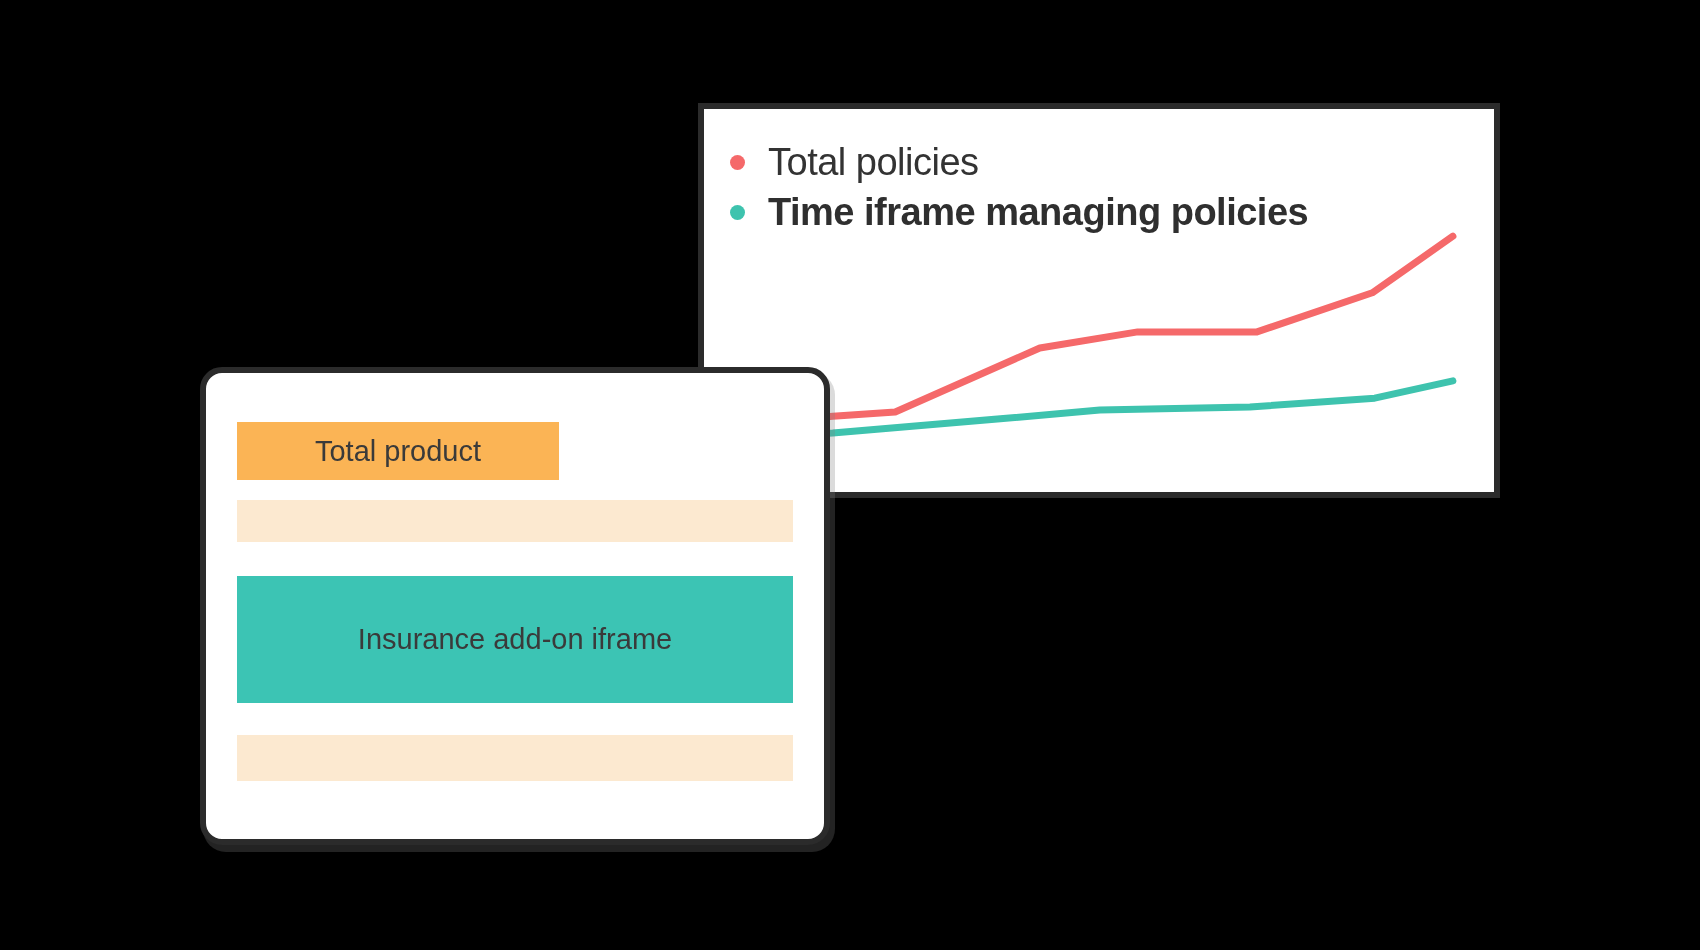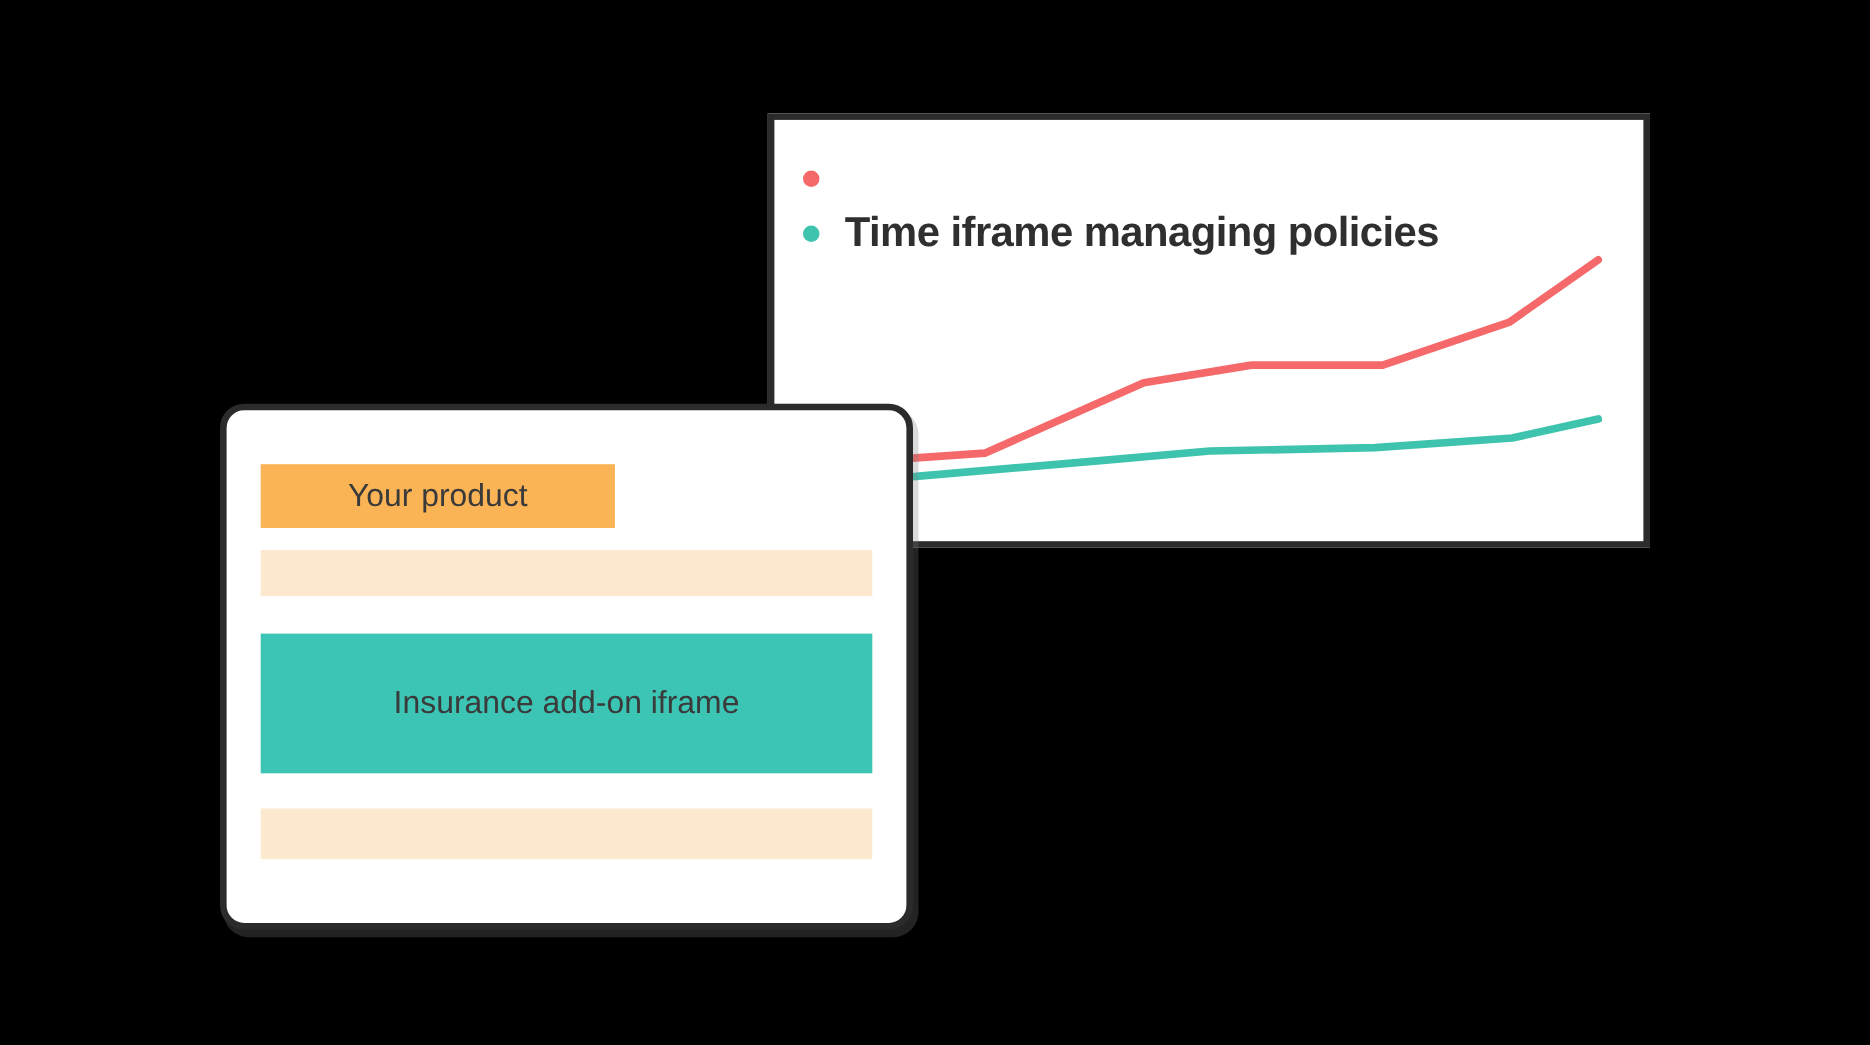--- a/index.html
+++ b/index.html
@@ -52,31 +52,32 @@
 <div class="stage">
 
   <section class="chart-card">
     <svg class="chart-svg" viewBox="0 0 790 383" xmlns="http://www.w3.org/2000/svg">
         <polyline points="26.1,316.0 128.8,307.2 191.2,303.0 335.8,239.0 433.7,222.9 553.0,222.9 668.3,183.8 748.9,127.2" fill="none" stroke="#F5696A" stroke-width="7" stroke-linecap="round" stroke-linejoin="round"></polyline>
         <polyline points="26.1,329.0 128.8,324.0 296.3,309.8 395.8,301.0 545.9,298.0 670.7,289.2 748.9,271.9" fill="none" stroke="#3EC3AE" stroke-width="7" stroke-linecap="round" stroke-linejoin="round"></polyline>
       </svg>
     <div class="legend">
       <div class="legend-row">
         <span class="legend-dot" style="background-color: rgb(245, 105, 106);"></span>
+        <span class="legend-label">Total policies</span>
       </div>
       <div class="legend-row emphasis">
         <span class="legend-dot" style="background-color: rgb(62, 195, 174);"></span>
         <span class="legend-label">Time iframe managing policies</span>
       </div>
     </div>
   </section>
 
   <section class="mock-card">
     <div class="block block-orange">
-      <span>Your product</span>
+      <span>Total product</span>
     </div>
     <div class="block block-peach-1"></div>
     <div class="block block-teal">
       <span>Insurance add-on iframe</span>
     </div>
     <div class="block block-peach-2"></div>
   </section>
 
 </div>
 

